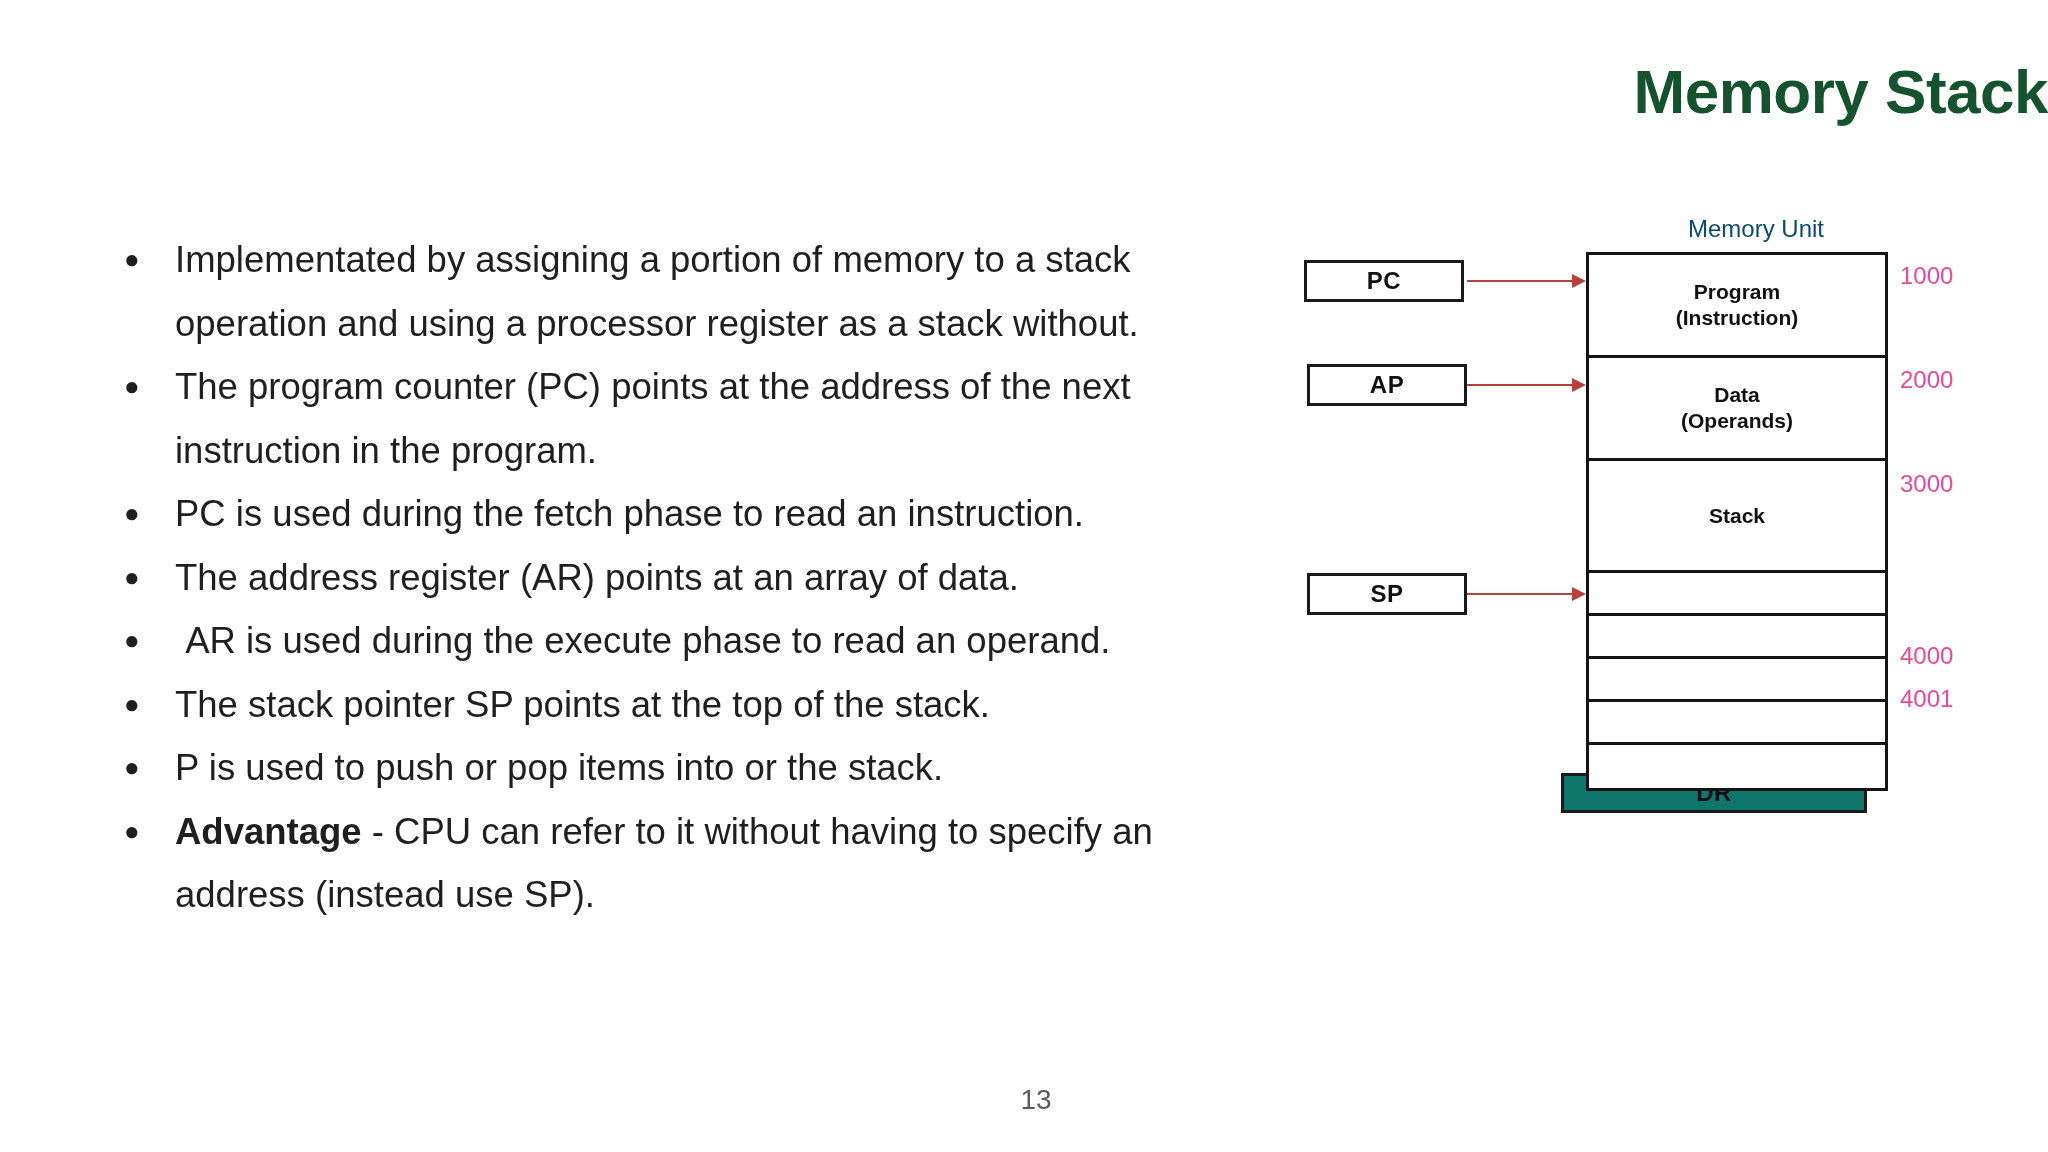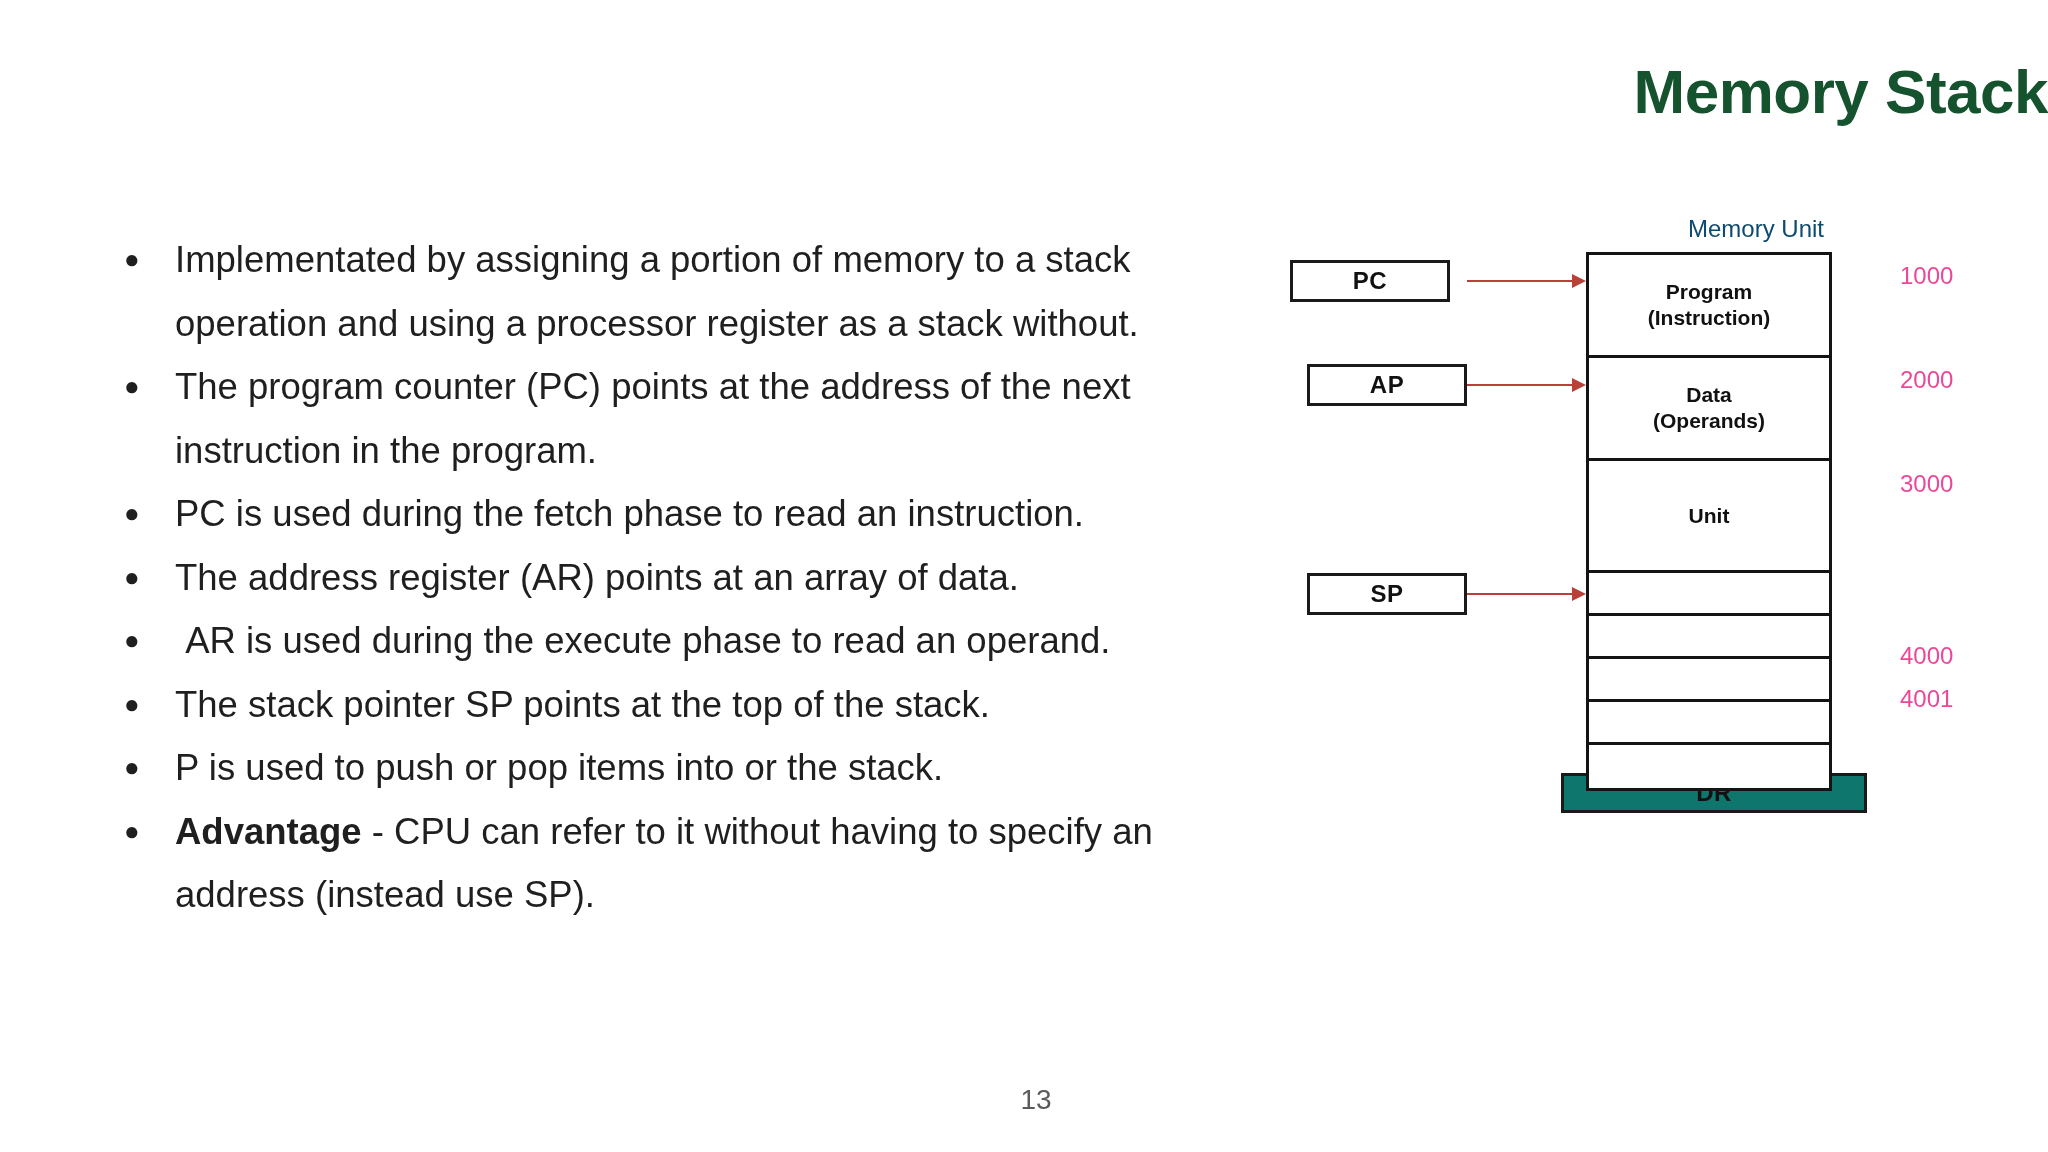--- a/index.html
+++ b/index.html
@@ -101,21 +101,21 @@
     background: #ffffff;
     box-sizing: border-box;
     display: flex;
     align-items: center;
     justify-content: center;
     font-size: 24px;
     font-weight: bold;
     color: #111111;
     letter-spacing: 0.5px;
   }
-  #reg-pc { left: 10px;  top: 60px; }
+  #reg-pc { left: 24px;  top: 60px; }
   #reg-ap { left: 27px;  top: 164px; }
   #reg-sp { left: 27px;  top: 373px; }
 
   #reg-dr {
     position: absolute;
     left: 281px;
     top: 573px;
     width: 306px;
     height: 40px;
     border: 3px solid #1a1a1a;
@@ -128,21 +128,21 @@
     font-weight: bold;
     color: #111111;
     letter-spacing: 0.5px;
   }
 
   
   #memory-unit {
     position: absolute;
     left: 306px;
     top: 52px;
-    width: 246px;
+    width: 302px;
     border: 3px solid #141414;
     box-sizing: border-box;
     background: #c4b5fd;
   }
   .mem-cell {
     position: relative;
     border-bottom: 3px solid #141414;
     box-sizing: border-box;
     background: #ffffff;
     display: flex;
@@ -258,21 +258,21 @@
 
   <div class="arrow-line" style="left:187px; top:184px; width:105px;"></div>
   <div class="arrow-head" style="left:292px; top:178px;"></div>
 
   <div class="arrow-line" style="left:187px; top:393px; width:105px;"></div>
   <div class="arrow-head" style="left:292px; top:387px;"></div>
 
   <div id="memory-unit">
     <div class="mem-cell h-big">Program<br>(Instruction)</div>
     <div class="mem-cell h-big">Data<br>(Operands)</div>
-    <div class="mem-cell h-stack">Unit</div>
+    <div class="mem-cell h-stack">Stack</div>
     <div class="mem-cell h-small"></div>
     <div class="mem-cell h-small"></div>
     <div class="mem-cell h-small"></div>
     <div class="mem-cell h-small"></div>
     <div class="mem-cell h-small"></div>
   </div>
 
   <div class="addr-label" style="top:62px;">1000</div>
   <div class="addr-label" style="top:166px;">2000</div>
   <div class="addr-label" style="top:270px;">3000</div>

